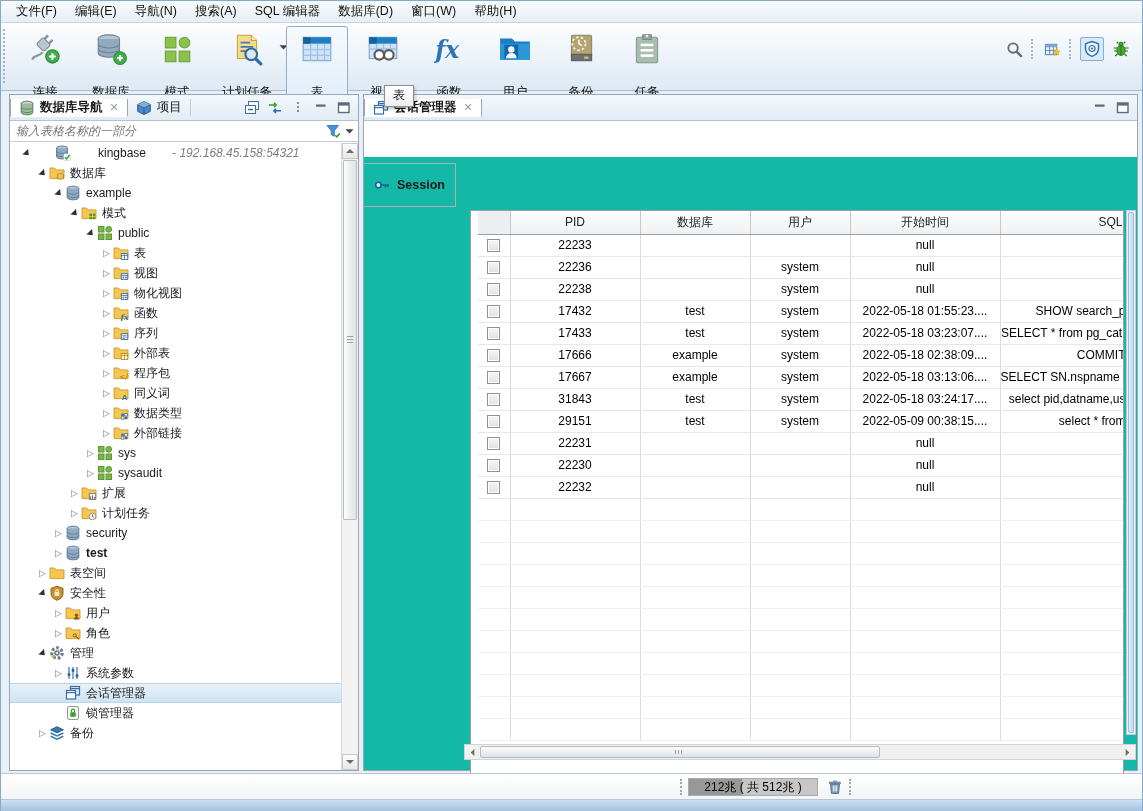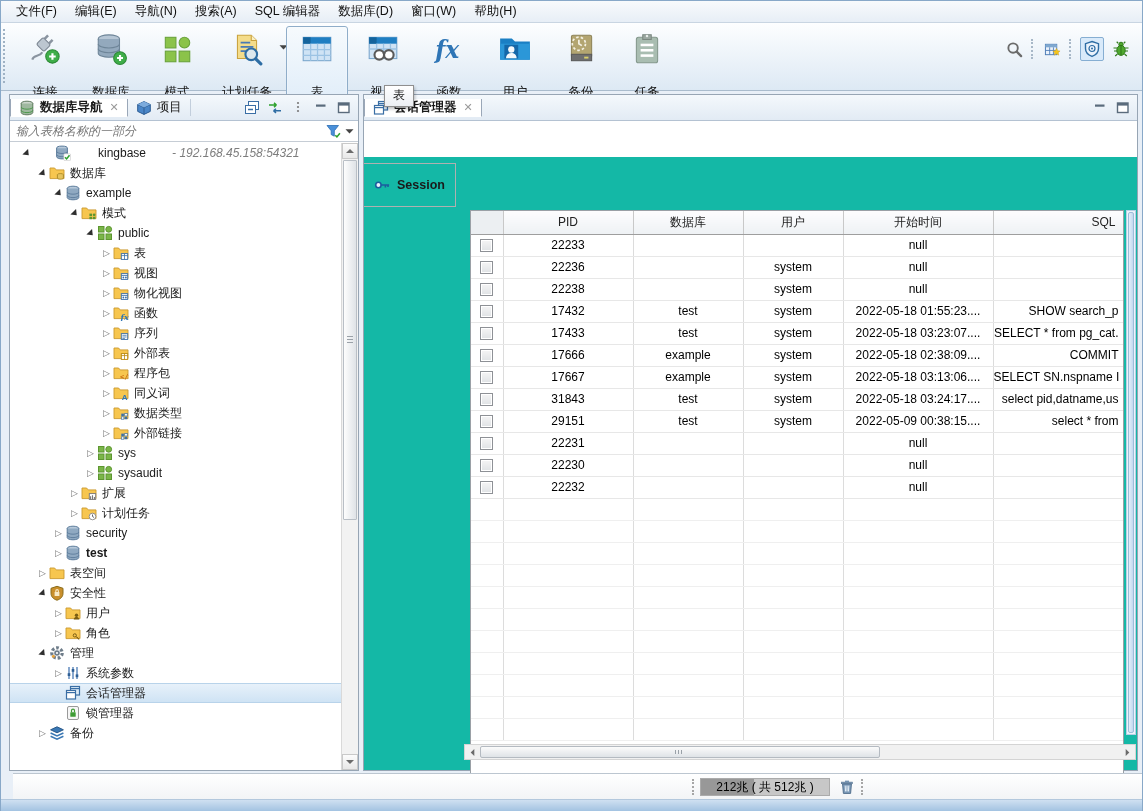--- a/index.html
+++ b/index.html
@@ -62,21 +62,21 @@
   .sb-arrow { position:absolute; left:0; width:16px; height:16px; display:flex; align-items:center; justify-content:center; background:linear-gradient(#fcfcfc,#e8e8e8); border:1px solid #c9c9c9; }
   .vsb-thumb { position:absolute; left:1px; width:14px; background:linear-gradient(90deg,#fdfdfd,#dfe3e7); border:1px solid #b9bfc6; border-radius:1px; }
   .grip { position:absolute; left:3px; right:3px; top:50%; height:7px; margin-top:-4px; background:repeating-linear-gradient(#9aa1a8 0 1px,transparent 1px 3px); }
 
   
   .mbody { position:absolute; top:26px; left:0; right:0; bottom:0; background:#14b8a6;margin-top:36px; }
   .sessbox { position:absolute; left:0; top:6px; width:92px; height:44px; border-top:1px solid #b0b0b0; border-bottom:1px solid #b0b0b0; border-right:1px solid #b0b0b0; }
   .sessitem { display:flex; align-items:center; gap:6px; margin:13px 0 0 10px; font-weight:bold; font-size:12.5px; }
 
   
-  .gridwrap { position:absolute; left:106px; top:53px; width:654px; height:594px; border:1px solid #9aa0a6; overflow:hidden; background:#fff; }
+  .gridwrap { position:absolute; left:106px; top:53px; width:654px; height:594px; border:1px solid #9aa0a6; overflow:hidden; background:#fff;padding-left:7px; }
   table.grid { border-collapse:collapse; table-layout:fixed; width:653px; font-size:12px; }
   .grid th { height:23px; font-weight:normal; color:#222; background:linear-gradient(#fdfdfe,#eef1f4); border-right:1px solid #c8c8c8; border-bottom:1px solid #9e9e9e; text-align:center; overflow:hidden; }
   .grid th.h-cb { background:#eceff2; }
   .grid th.h-sql { text-align:right; padding-right:8px; }
   .grid td { height:22px; border-right:1px solid #dcdcdc; border-bottom:1px solid #e7e7e7; text-align:center; overflow:hidden; white-space:nowrap; color:#000; }
   .grid td.c-sql { text-align:right; padding-right:5px; }
   .grid tr.filler td { border-bottom:1px solid #efefef; }
   .cb { display:inline-block; width:13px; height:13px; border:1px solid #8e9196; background:linear-gradient(#f5f5f5,#dfe2e5); box-shadow:inset 0 0 0 1px #fff; vertical-align:middle; }
 
   .tvsb { position:absolute; left:762px; top:53px; width:10px; height:525px; background:#eef4fa; border:1px solid #b7cfe6; }
@@ -85,21 +85,21 @@
   .hsb { position:absolute; left:100px; top:587px; width:672px; height:16px; background:#f1f1f1; border:1px solid #d4d4d4; }
   .hsb .sb-arrow { top:0; height:14px; width:13px; border:0; background:transparent; }
   .hsb-thumb { position:absolute; left:15px; top:1px; width:400px; height:12px; background:linear-gradient(#fbfbfb,#dfe3e7); border:1px solid #b4bac1; border-radius:2px; }
   .hgrip { position:absolute; top:3px; left:50%; width:9px; margin-left:-5px; bottom:3px; background:repeating-linear-gradient(90deg,#9aa1a8 0 1px,transparent 1px 3px); }
 
   .btn { position:absolute; top:622px; height:26px; background:linear-gradient(#f7f7f7,#dcdcdc); border:1px solid #8e8e8e; border-radius:3px; font-size:12.5px; text-align:center; line-height:24px; color:#111; cursor:default; }
   #btn-disconnect { left:638px; width:54px; }
   #btn-cancel { left:704px; width:39px; }
 
   
-  .statusbar { position:absolute; left:0; right:0; top:772px; height:26px; background:linear-gradient(#ffffff,#f2f4f6); border-top:1px solid #bcc6d0;margin-left:12px; }
+  .statusbar { position:absolute; left:0; right:0; top:772px; height:26px; background:linear-gradient(#ffffff,#f2f4f6); border-top:1px solid #bcc6d0; }
   .heapgrip { position:absolute; top:5px; width:4px; height:16px; border-left:2px dotted #a6a6a6; }
   .heap { position:absolute; left:687px; top:4px; width:130px; height:18px; background:#c7c7c7; border:1px solid #ababab; }
   .heap-used { position:absolute; left:0; top:0; bottom:0; width:53px; background:#989898; }
   .heap-text { position:absolute; inset:0; text-align:center; line-height:17px; font-size:12px; color:#000; z-index:2; }
   .trashbtn { position:absolute; left:826px; top:5px; }
 
   .bottomstrip { position:absolute; left:0; right:0; top:798px; height:13px; background:linear-gradient(#cfe0f1,#9fc0e0); border-top:1px solid #b3c8dd; }
 
   svg { display:block; }
 </style>

